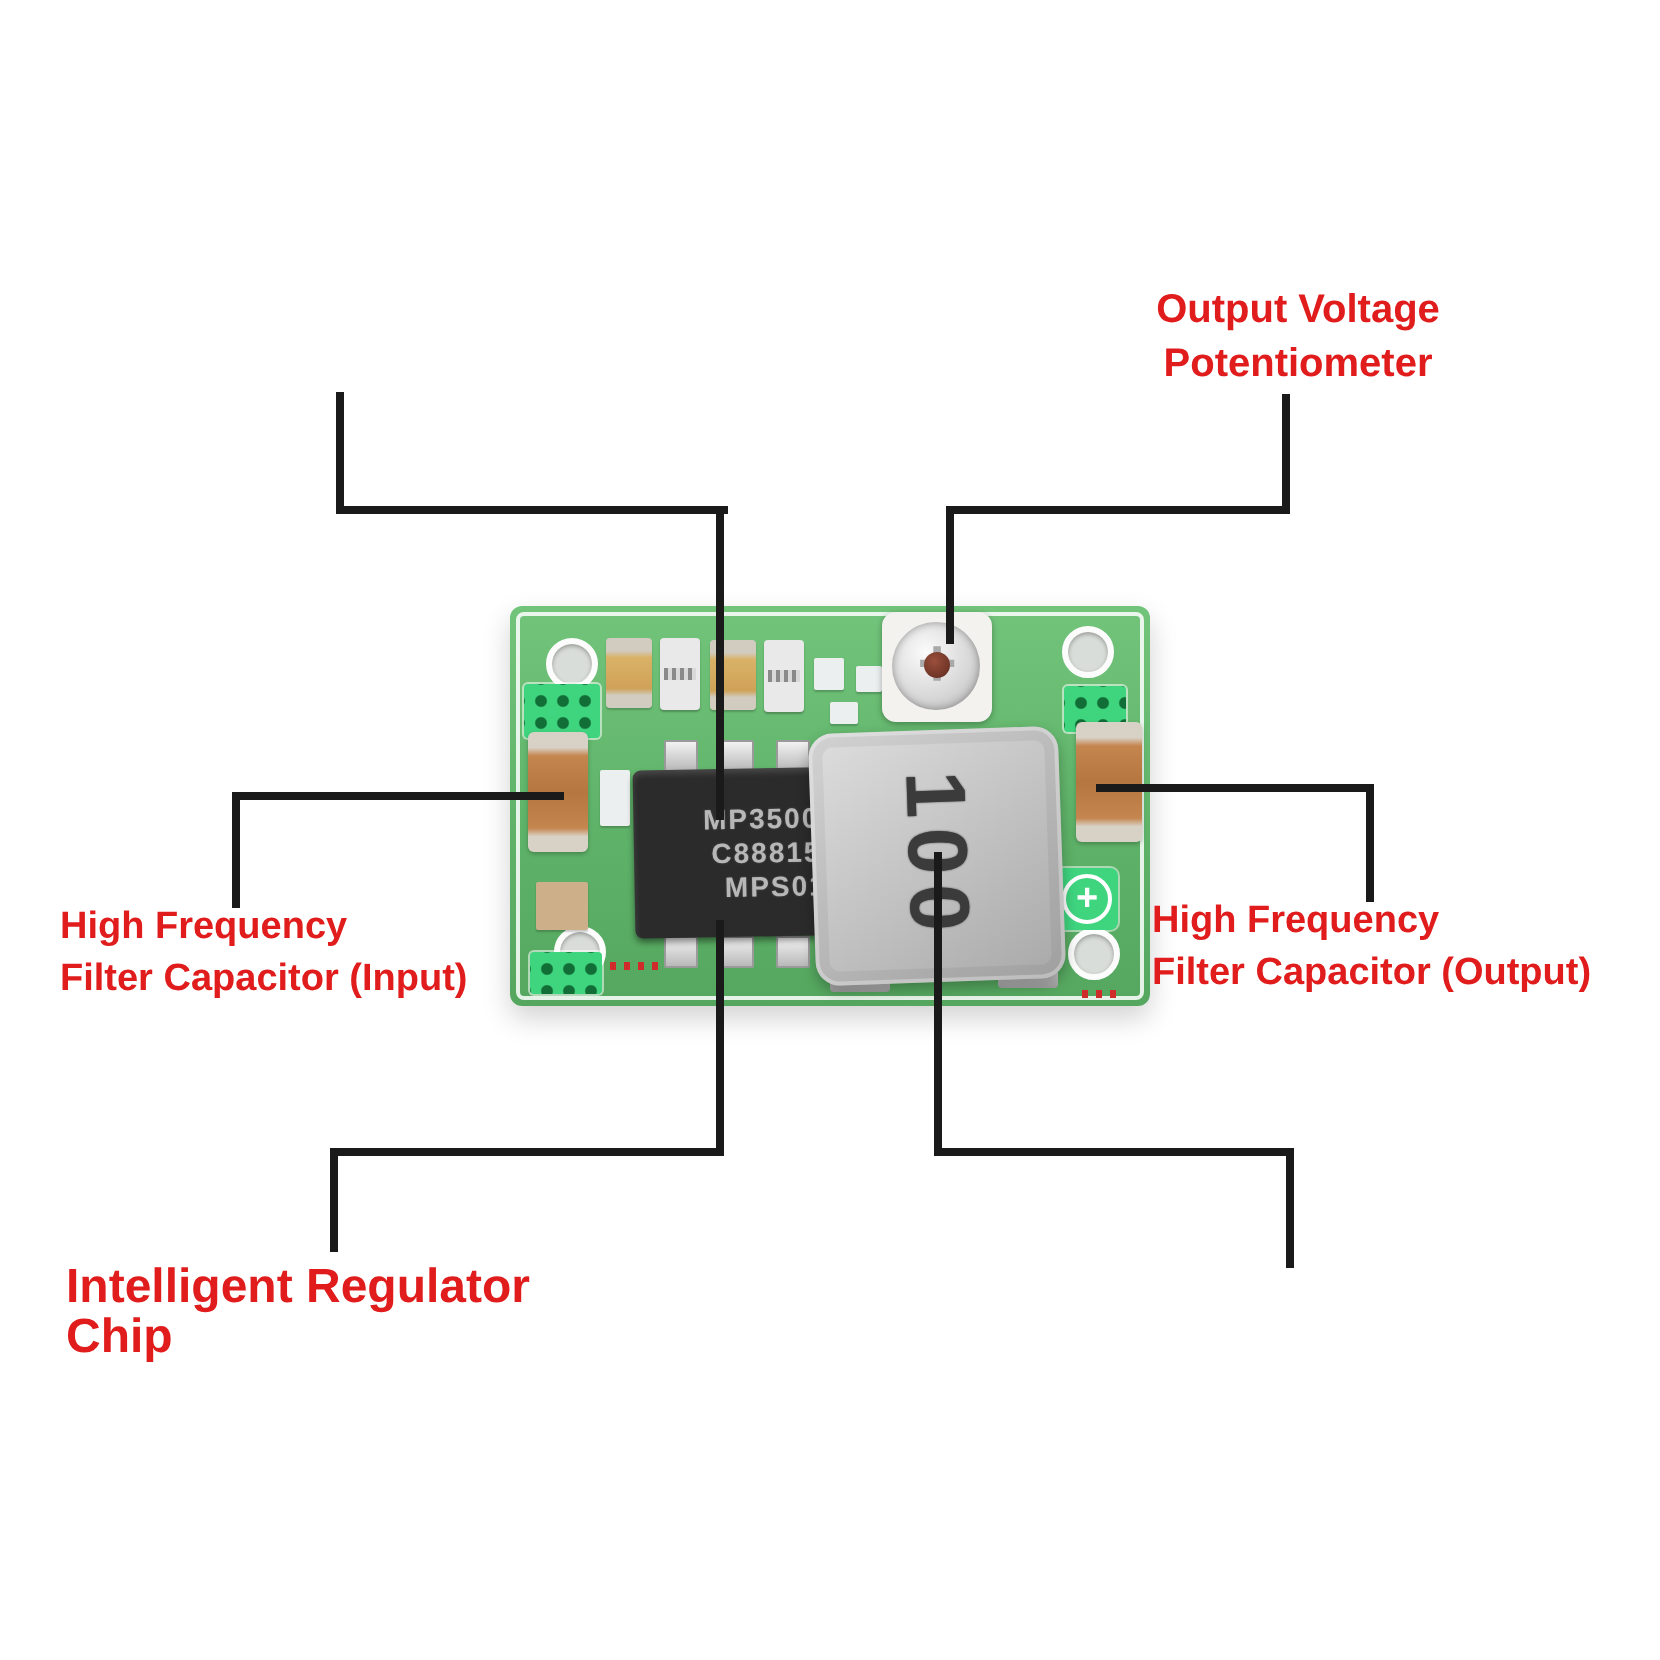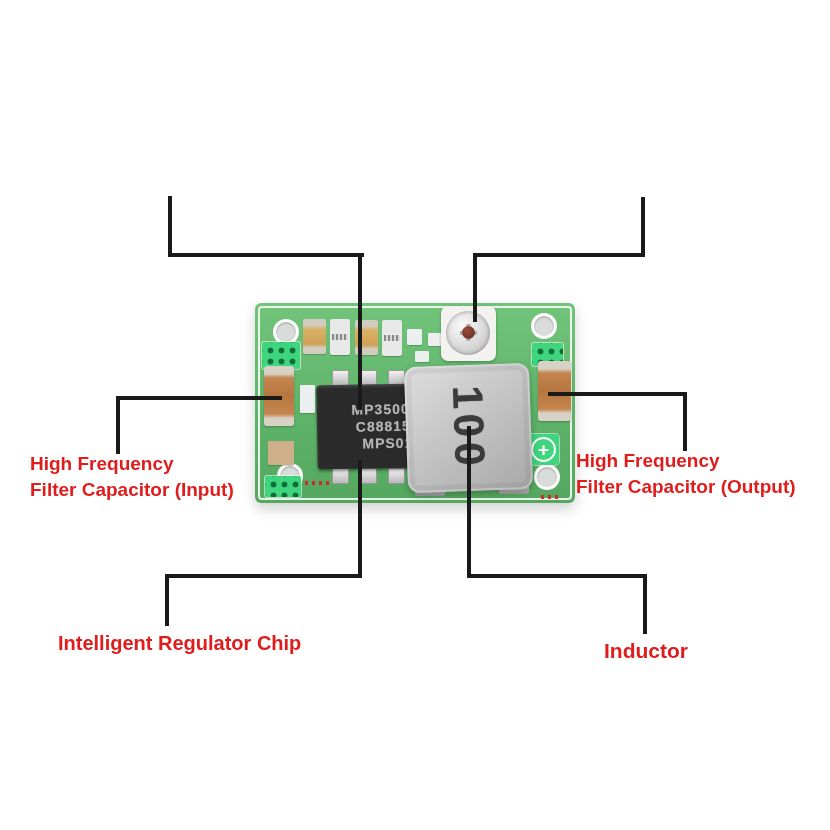--- a/index.html
+++ b/index.html
@@ -15,21 +15,21 @@
   html,body{margin:0;padding:0;background:#fff;}
   .stage{position:relative;width:830px;height:830px;background:#ffffff;overflow:hidden;
          font-family:"Liberation Sans",sans-serif;}
 
   
   .label{position:absolute;color:var(--label-red);font-weight:bold;white-space:pre-line;z-index:20;}
   .lbl-power{left:12px;top:141px;width:360px;font-size:20px;line-height:27px;text-align:left;}
   .lbl-pot{left:553px;top:142px;width:192px;font-size:20px;line-height:27px;text-align:center;}
   .lbl-capin{left:30px;top:451px;width:250px;font-size:19px;line-height:26px;}
   .lbl-capout{left:576px;top:448px;width:252px;font-size:19px;line-height:26px;}
-  .lbl-chip{left:58px;top:631px;width:280px;font-size:20px;line-height:25px;}
+  .lbl-chip{left:33px;top:631px;width:280px;font-size:24px;line-height:25px;}
   .lbl-ind{left:604px;top:638px;width:120px;font-size:21px;line-height:25px;}
 
   
   .lines-layer{position:absolute;left:0;top:0;width:830px;height:830px;z-index:10;}
   .seg{position:absolute;background:var(--line-black);}
 
   
   .board{position:absolute;left:255px;top:303px;width:320px;height:200px;
          background:linear-gradient(180deg,#72c47b 0%,#5fb369 55%,#55a75f 100%);
          border-radius:6px;box-shadow:0 6px 14px rgba(0,0,0,.18);z-index:5;}
@@ -101,26 +101,27 @@
       <div class="seg" style="left: 548px; top: 392px; width: 139px; height: 4px;"></div>
       <div class="seg" style="left: 683px; top: 392px; width: 4px; height: 59px;"></div>
       <div class="seg" style="left: 358px; top: 460px; width: 4px; height: 118px;"></div>
       <div class="seg" style="left: 165px; top: 574px; width: 197px; height: 4px;"></div>
       <div class="seg" style="left: 165px; top: 574px; width: 4px; height: 52px;"></div>
       <div class="seg" style="left: 467px; top: 426px; width: 4px; height: 152px;"></div>
       <div class="seg" style="left: 467px; top: 574px; width: 180px; height: 4px;"></div>
       <div class="seg" style="left: 643px; top: 574px; width: 4px; height: 60px;"></div>
     </div>
 
+  <div class="label lbl-pot">Output Voltage
+Potentiometer</div>
   <div class="label lbl-capin">High Frequency
 Filter Capacitor (Input)</div>
   <div class="label lbl-capout">High Frequency
 Filter Capacitor (Output)</div>
   <div class="label lbl-chip">Intelligent Regulator Chip</div>
-  <div class="label lbl-ind">Inductor</div>
 
   <div class="board">
     <div class="board-frame"></div>
 
     <div class="hole" style="left:18px;top:16px;"></div>
     <div class="hole" style="left:276px;top:10px;"></div>
     <div class="hole" style="left:22px;top:160px;"></div>
     <div class="hole" style="left:279px;top:161px;"></div>
 
     <div class="padblock" style="left:7px;top:39px;width:38px;height:27px;"></div>

